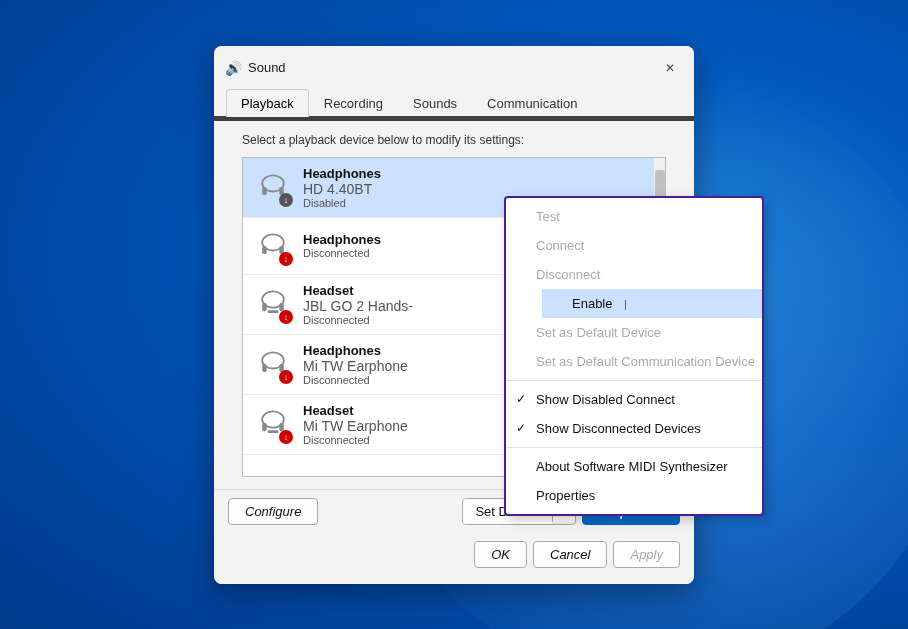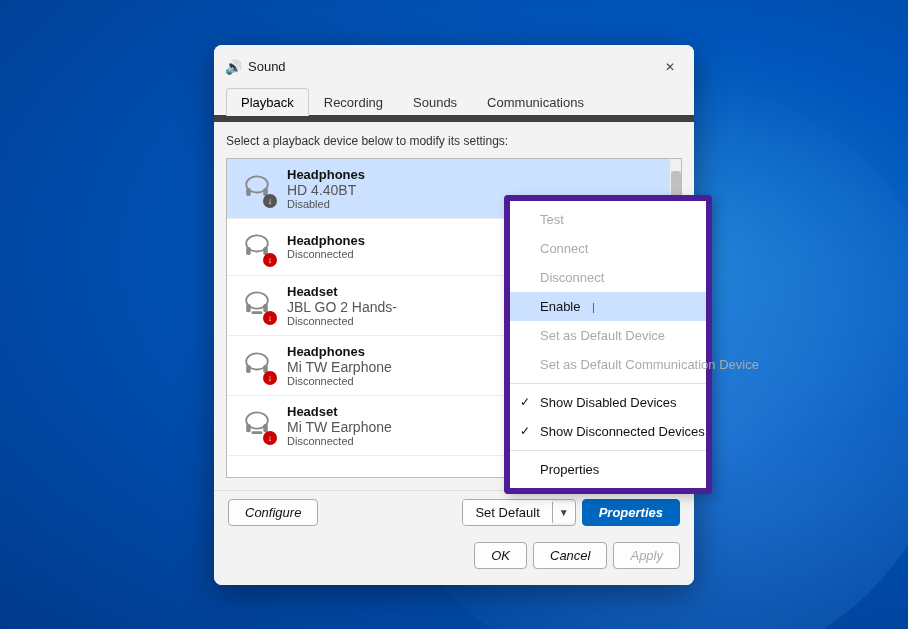--- a/index.html
+++ b/index.html
@@ -70,21 +70,21 @@
       justify-content: center;
       border-radius: 4px;
       cursor: pointer;
       font-size: 12px;
       color: #444;
     }
 
     .tabs {
       display: flex;
       padding: 0 12px;
-      border-bottom: 7px solid #404040;
+      border-bottom: 5px solid #404040;
       background: #f3f3f3;
     }
 
     .tab {
       padding: 6px 14px;
       cursor: pointer;
       font-size: 13px;
       color: #333;
       border: 1px solid transparent;
       border-bottom: none;
@@ -96,21 +96,21 @@
     .tab.active {
       background: #f3f3f3;
       border-color: #ccc;
       border-bottom-color: #f3f3f3;
       color: #000;
       font-weight: normal;
     }
 
     .dialog-body {
       background: #f3f3f3;
-      padding: 12px 12px;
+      padding: 12px 28px;
     }
 
     .instruction {
       font-size: 12px;
       color: #333;
       margin-bottom: 10px;
     }
 
     .device-list-container {
       border: 1px solid #bbb;
@@ -272,23 +272,23 @@
       gap: 6px;
       background: #f3f3f3;
       border-radius: 0 0 8px 8px;
     }
 
     
     .context-menu {
       position: absolute;
       top: 150px;
       left: 290px;
-      width: 208px;
+      width: 260px;
       background: white;
-      border: 6px solid #4c1d95;
+      border: 2px solid #4c1d95;
       border-radius: 4px;
       box-shadow: 4px 4px 12px rgba(0,0,0,0.2);
       z-index: 100;
       padding: 4px 0;
     }
 
     .ctx-item {
       padding: 7px 16px 7px 30px;
       font-size: 13px;
       color: #111;
@@ -297,20 +297,21 @@
       white-space: nowrap;
     }
 
     .ctx-item.disabled-item {
       color: #aaa;
       cursor: default;
     }
 
     .ctx-item.highlighted {
       background: #cce0ff;
+      margin-left: 36px;
     }
 
     .ctx-item .checkmark {
       position: absolute;
       left: 10px;
       top: 7px;
       font-size: 12px;
       color: #111;
     }
 
@@ -328,21 +329,21 @@
   <div class="title-bar">
     <div class="title-bar-icon">🔊</div>
     <span class="title-bar-text">Sound</span>
     <div class="close-btn">✕</div>
   </div>
 
   <div class="tabs">
     <div class="tab active">Playback</div>
     <div class="tab">Recording</div>
     <div class="tab">Sounds</div>
-    <div class="tab">Communications</div>
+    <div class="tab">Communication</div>
   </div>
 
   <div class="dialog-body">
     <div class="instruction">Select a playback device below to modify its settings:</div>
 
     <div class="device-list-container">
 
       <div class="device-item selected">
         <div class="device-icon">
           <svg class="headphone-svg" viewBox="0 0 40 40" fill="none" xmlns="http://www.w3.org/2000/svg">
@@ -453,22 +454,23 @@
     <div class="ctx-item disabled-item">Disconnect</div>
     <div class="ctx-item highlighted">
       <span>Enable</span>
       <span style="margin-left:8px;font-size:11px;color:#555;">|</span>
     </div>
     <div class="ctx-item disabled-item">Set as Default Device</div>
     <div class="ctx-item disabled-item">Set as Default Communication Device</div>
     <div class="ctx-separator"></div>
     <div class="ctx-item">
       <span class="checkmark">✓</span>
-      <span>Show Disabled Devices</span>
+      <span>Show Disabled Connect</span>
     </div>
     <div class="ctx-item">
       <span class="checkmark">✓</span>
       <span>Show Disconnected Devices</span>
     </div>
     <div class="ctx-separator"></div>
+    <div class="ctx-item">About Software MIDI Synthesizer</div>
     <div class="ctx-item">Properties</div>
   </div>
 </div>
 
 </body></html>

